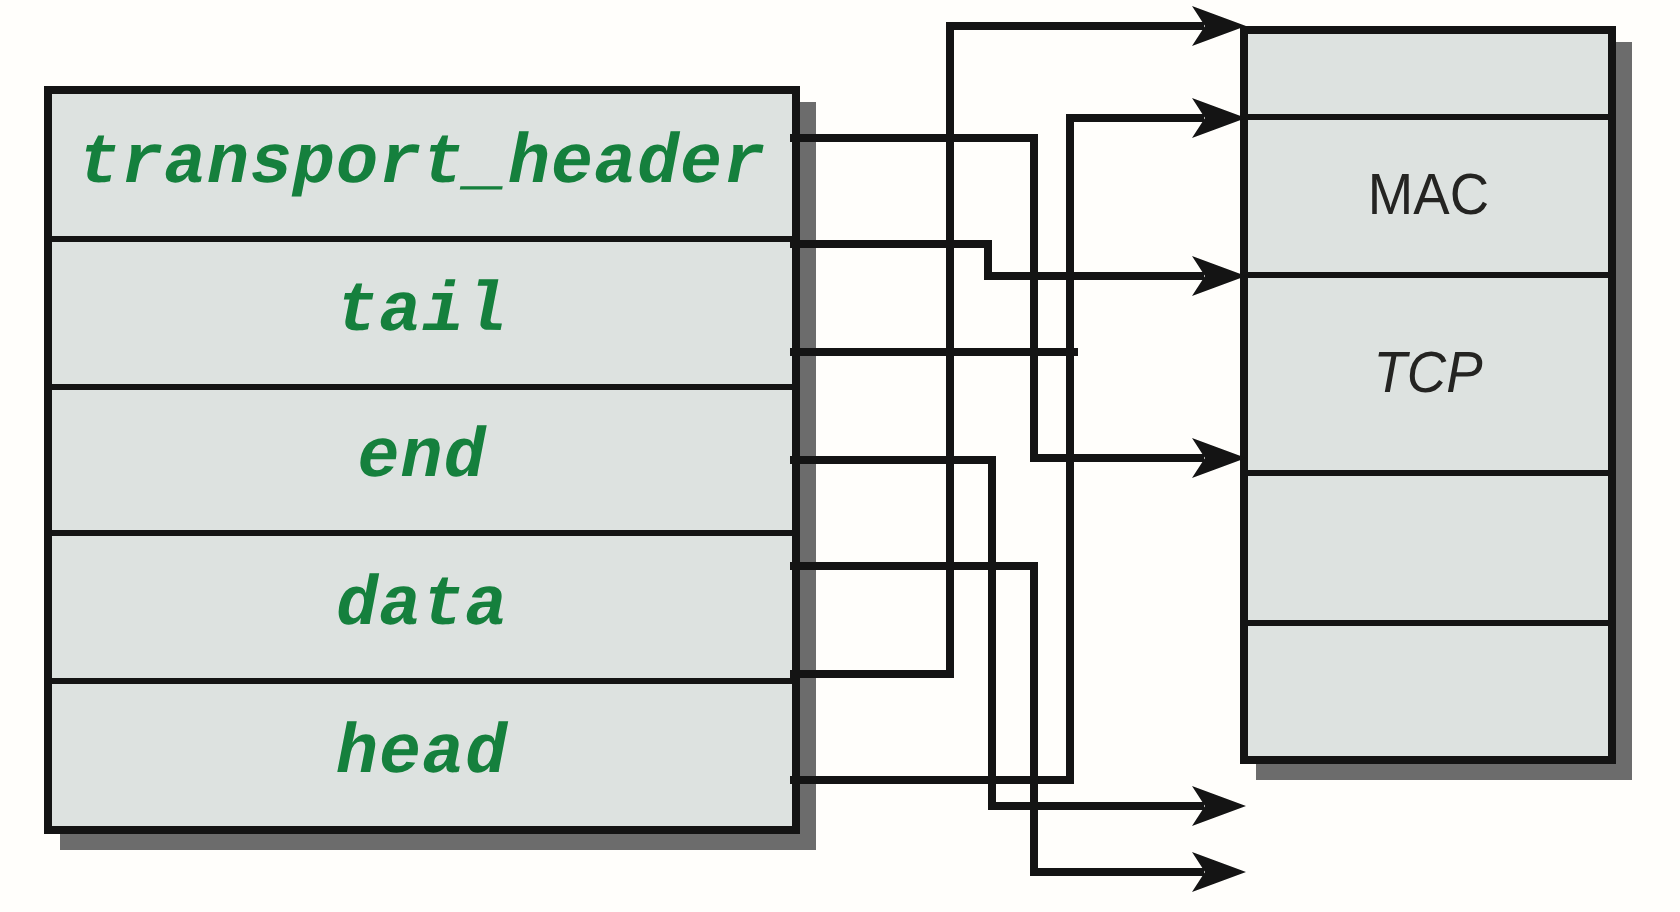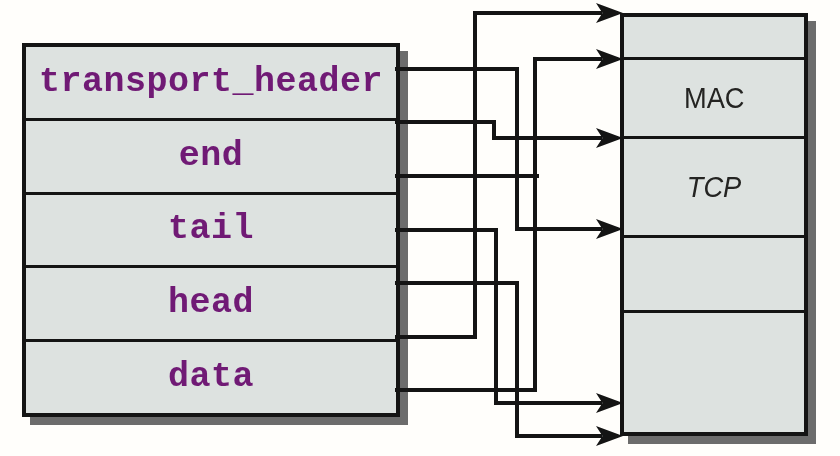--- a/index.html
+++ b/index.html
@@ -15,33 +15,33 @@
   .box{
     position:absolute;
     background:#dde2e0;
     border:4px solid #141414;
     box-shadow:8px 8px 0 0 #6c6c6c;
     box-sizing:border-box;
     display:flex;
     flex-direction:column;
   }
   .left-box{left:22px;top:43px;width:378px;height:374px;}
-  .right-box{left:620px;top:13px;width:188px;height:423px;}
+  .right-box{left:620px;top:13px;width:188px;height:369px;}
 
   .field-row{
     flex:1 1 0;
     display:flex;align-items:center;justify-content:center;
     border-bottom:3px solid #141414;
     box-sizing:border-box;
   }
   .field-row:last-child{border-bottom:none;}
   .field-label{
     font-family:"Liberation Mono","DejaVu Sans Mono",monospace;
     font-size:35px;font-weight:bold;letter-spacing:0.5px;
-    color:#701a75;white-space:nowrap;line-height:1;
+    color:#15803d;white-space:nowrap;line-height:1;font-style:italic;
   }
 
   .segment{
     display:flex;align-items:center;justify-content:center;
     border-bottom:3px solid #141414;
     box-sizing:border-box;
   }
   .segment:last-child{border-bottom:none;flex:1 1 auto;}
   .seg-0{height:43px;}
   .seg-1{height:79px;}
@@ -65,30 +65,30 @@
 </head>
 <body>
 
 <div class="stage">
 
   <div class="box left-box">
     <div class="field-row">
       <span class="field-label">transport_header</span>
     </div>
     <div class="field-row">
+      <span class="field-label">tail</span>
+    </div>
+    <div class="field-row">
       <span class="field-label">end</span>
     </div>
     <div class="field-row">
-      <span class="field-label">tail</span>
+      <span class="field-label">data</span>
     </div>
     <div class="field-row">
       <span class="field-label">head</span>
-    </div>
-    <div class="field-row">
-      <span class="field-label">data</span>
     </div>
   </div>
 
   <div class="box right-box">
     <div class="segment seg-0">
       <span class="segment-label"></span>
     </div>
     <div class="segment seg-1">
       <span class="segment-label">MAC</span>
     </div>

